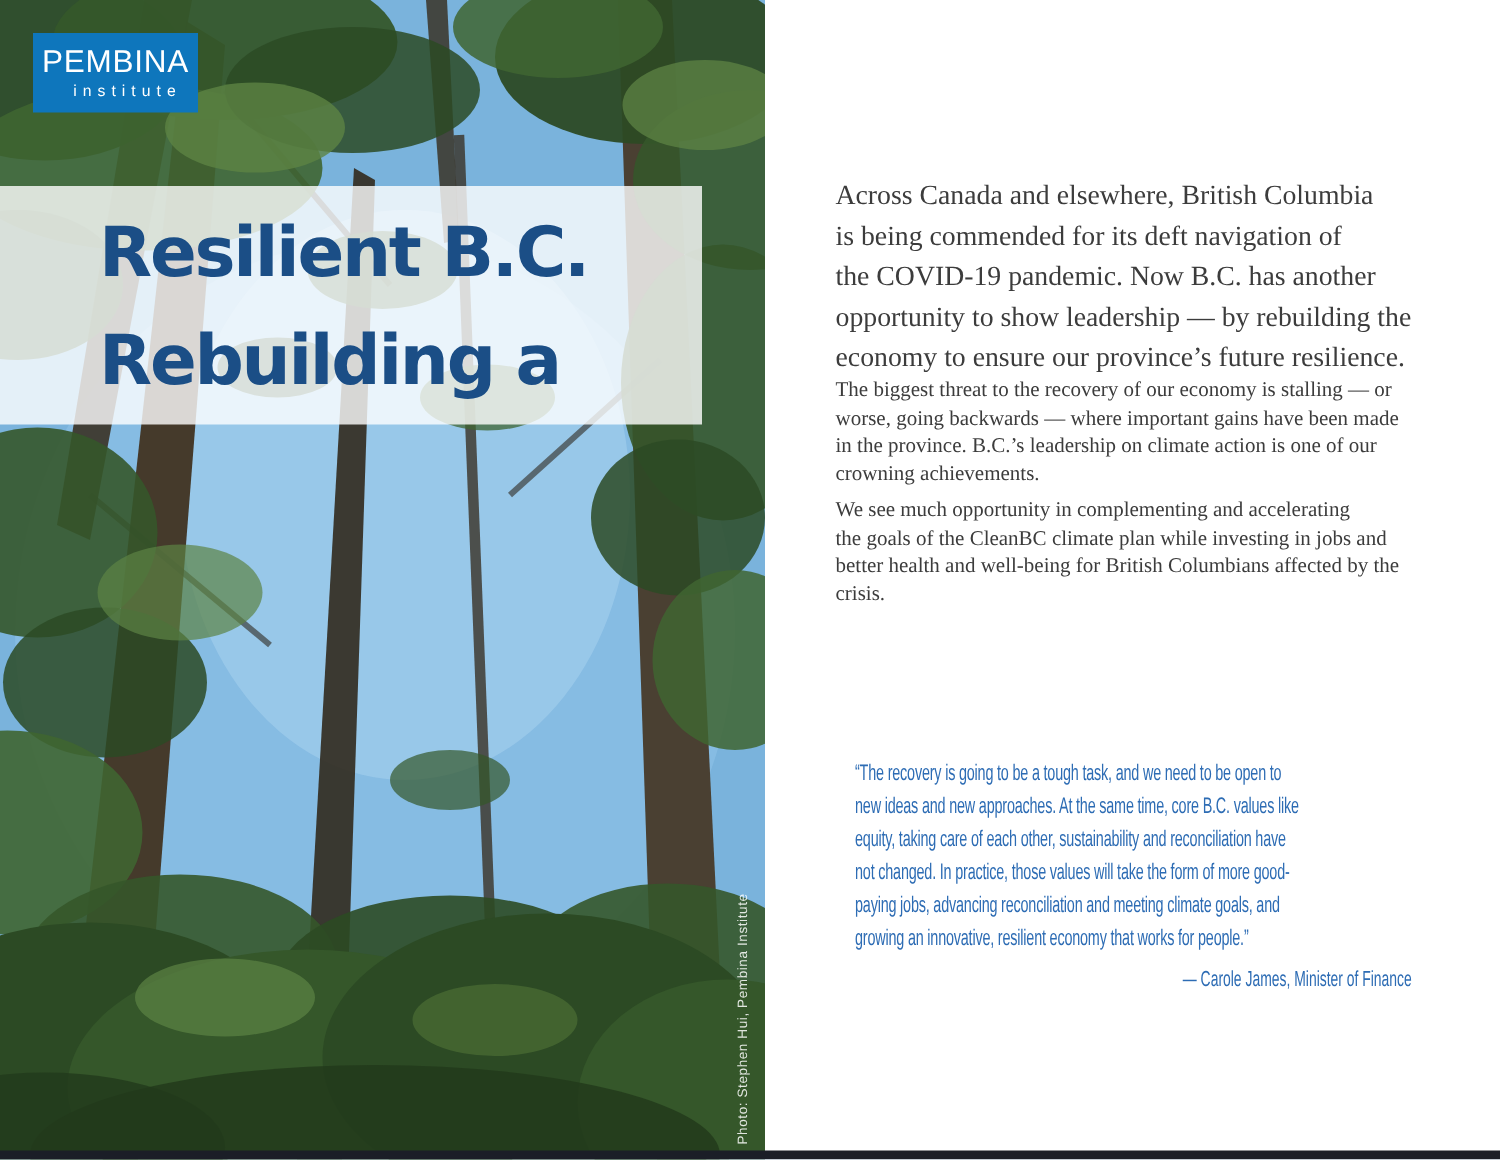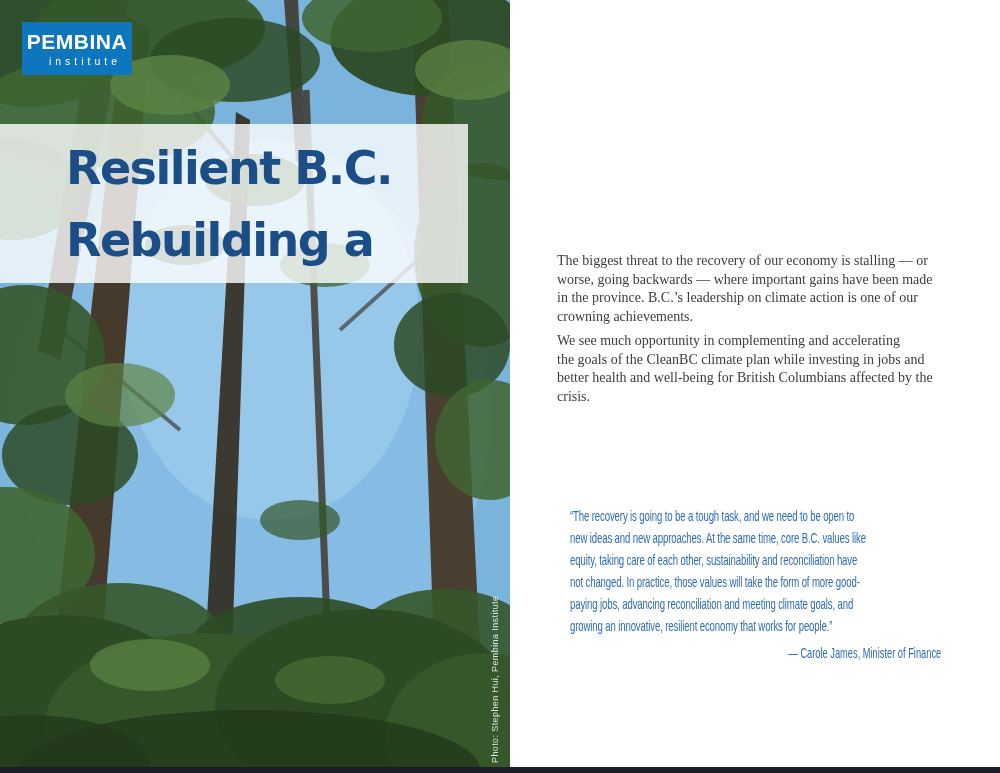--- a/index.html
+++ b/index.html
@@ -11,21 +11,21 @@
   
   .photo-panel { position:absolute; left:0; top:0; width:510px; height:773px; overflow:hidden; }
   .photo-panel svg { display:block; width:510px; height:773px; }
 
   
   .logo {
     position:absolute; left:22px; top:22px; width:110px; height:53px;
     background:#0e76bc; color:#ffffff; display:flex; flex-direction:column;
     align-items:center; justify-content:center; box-sizing:border-box;
   }
-  .logo-brand { font-weight:bold; font-size:21px; line-height:1; letter-spacing:0.5px; }
+  .logo-brand { font-weight:normal; font-size:21px; line-height:1; letter-spacing:0.5px; }
   .logo-sub   { font-size:10.5px; line-height:1; letter-spacing:4px; margin-top:4px; margin-left:16px; }
 
   
   .title-band {
     position:absolute; left:0; top:124px; width:468px; height:159px;
     background:rgba(255,255,255,0.80);
     display:flex; flex-direction:column; justify-content:center;
     padding-left:66px; box-sizing:border-box;
   }
   .title-line {
@@ -142,20 +142,25 @@
   <div class="logo">
     <div class="logo-brand">PEMBINA</div>
     <div class="logo-sub">institute</div>
   </div>
 
   <div class="title-band">
     <div class="title-line">Resilient B.C.</div>
     <div class="title-line">Rebuilding a</div>
   </div>
 
+  <div class="lead">Across Canada and elsewhere, British Columbia
+is being commended for its deft navigation of
+the COVID-19 pandemic. Now B.C. has another
+opportunity to show leadership — by rebuilding the
+economy to ensure our province’s future resilience.</div>
 
   <div class="body-p p2">We see much opportunity in complementing and accelerating
 the goals of the CleanBC climate plan while investing in jobs and
 better health and well-being for British Columbians affected by the
 crisis.</div>
   <div class="body-p p1">The biggest threat to the recovery of our economy is stalling — or
 worse, going backwards — where important gains have been made
 in the province. B.C.’s leadership on climate action is one of our
 crowning achievements.</div>
 

